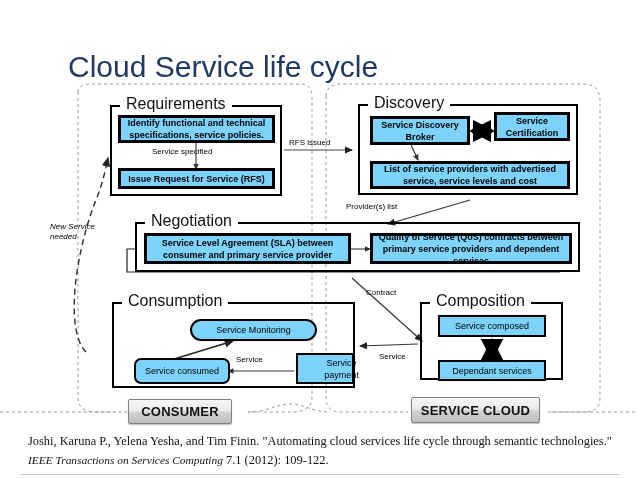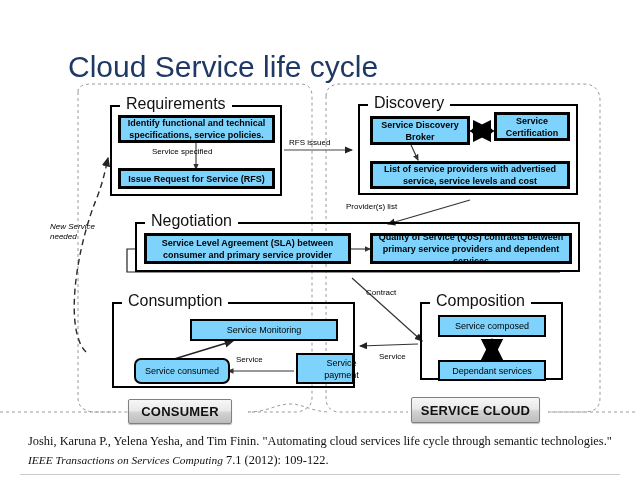--- a/index.html
+++ b/index.html
@@ -165,21 +165,21 @@
 
   <div class="group" style="left:135px;top:222px;width:445px;height:50px;">
   </div>
   <div class="grp-label" style="left:145px;top:212px;">Negotiation</div>
   <div class="pbox dbl" style="left:144px;top:233px;width:207px;height:31px;">Service Level Agreement  (SLA)  between consumer and primary service provider</div>
   <div class="pbox dbl" style="left:370px;top:233px;width:202px;height:31px;">Quality of Service (QoS) contracts between primary service providers and  dependent services</div>
 
   <div class="group" style="left:112px;top:302px;width:243px;height:86px;">
   </div>
   <div class="grp-label" style="left:122px;top:292px;">Consumption</div>
-  <div class="pbox thin" style="left:190px;top:319px;width:148px;height:22px;border-width:2px;">Service Monitoring</div>
+  <div class="pbox thin" style="left:190px;top:319px;width:127px;height:22px;border-width:2px;border-radius:11px;">Service Monitoring</div>
   <div class="pbox thin" style="left:134px;top:358px;width:96px;height:26px;border-width:2px;border-radius:7px;">Service consumed</div>
   <div class="pbox thin" style="left:296px;top:353px;width:58px;height:31px;border-width:2px;padding-left:36px;">Service payment</div>
   <div class="elabel" style="left:236px;top:355px;">Service</div>
 
   <div class="group" style="left:420px;top:302px;width:143px;height:78px;">
   </div>
   <div class="grp-label" style="left:430px;top:292px;">Composition</div>
   <div class="pbox thin" style="left:438px;top:315px;width:108px;height:22px;border-width:2px;">Service composed</div>
   <div class="pbox thin" style="left:438px;top:360px;width:108px;height:21px;border-width:2px;">Dependant services</div>
 

